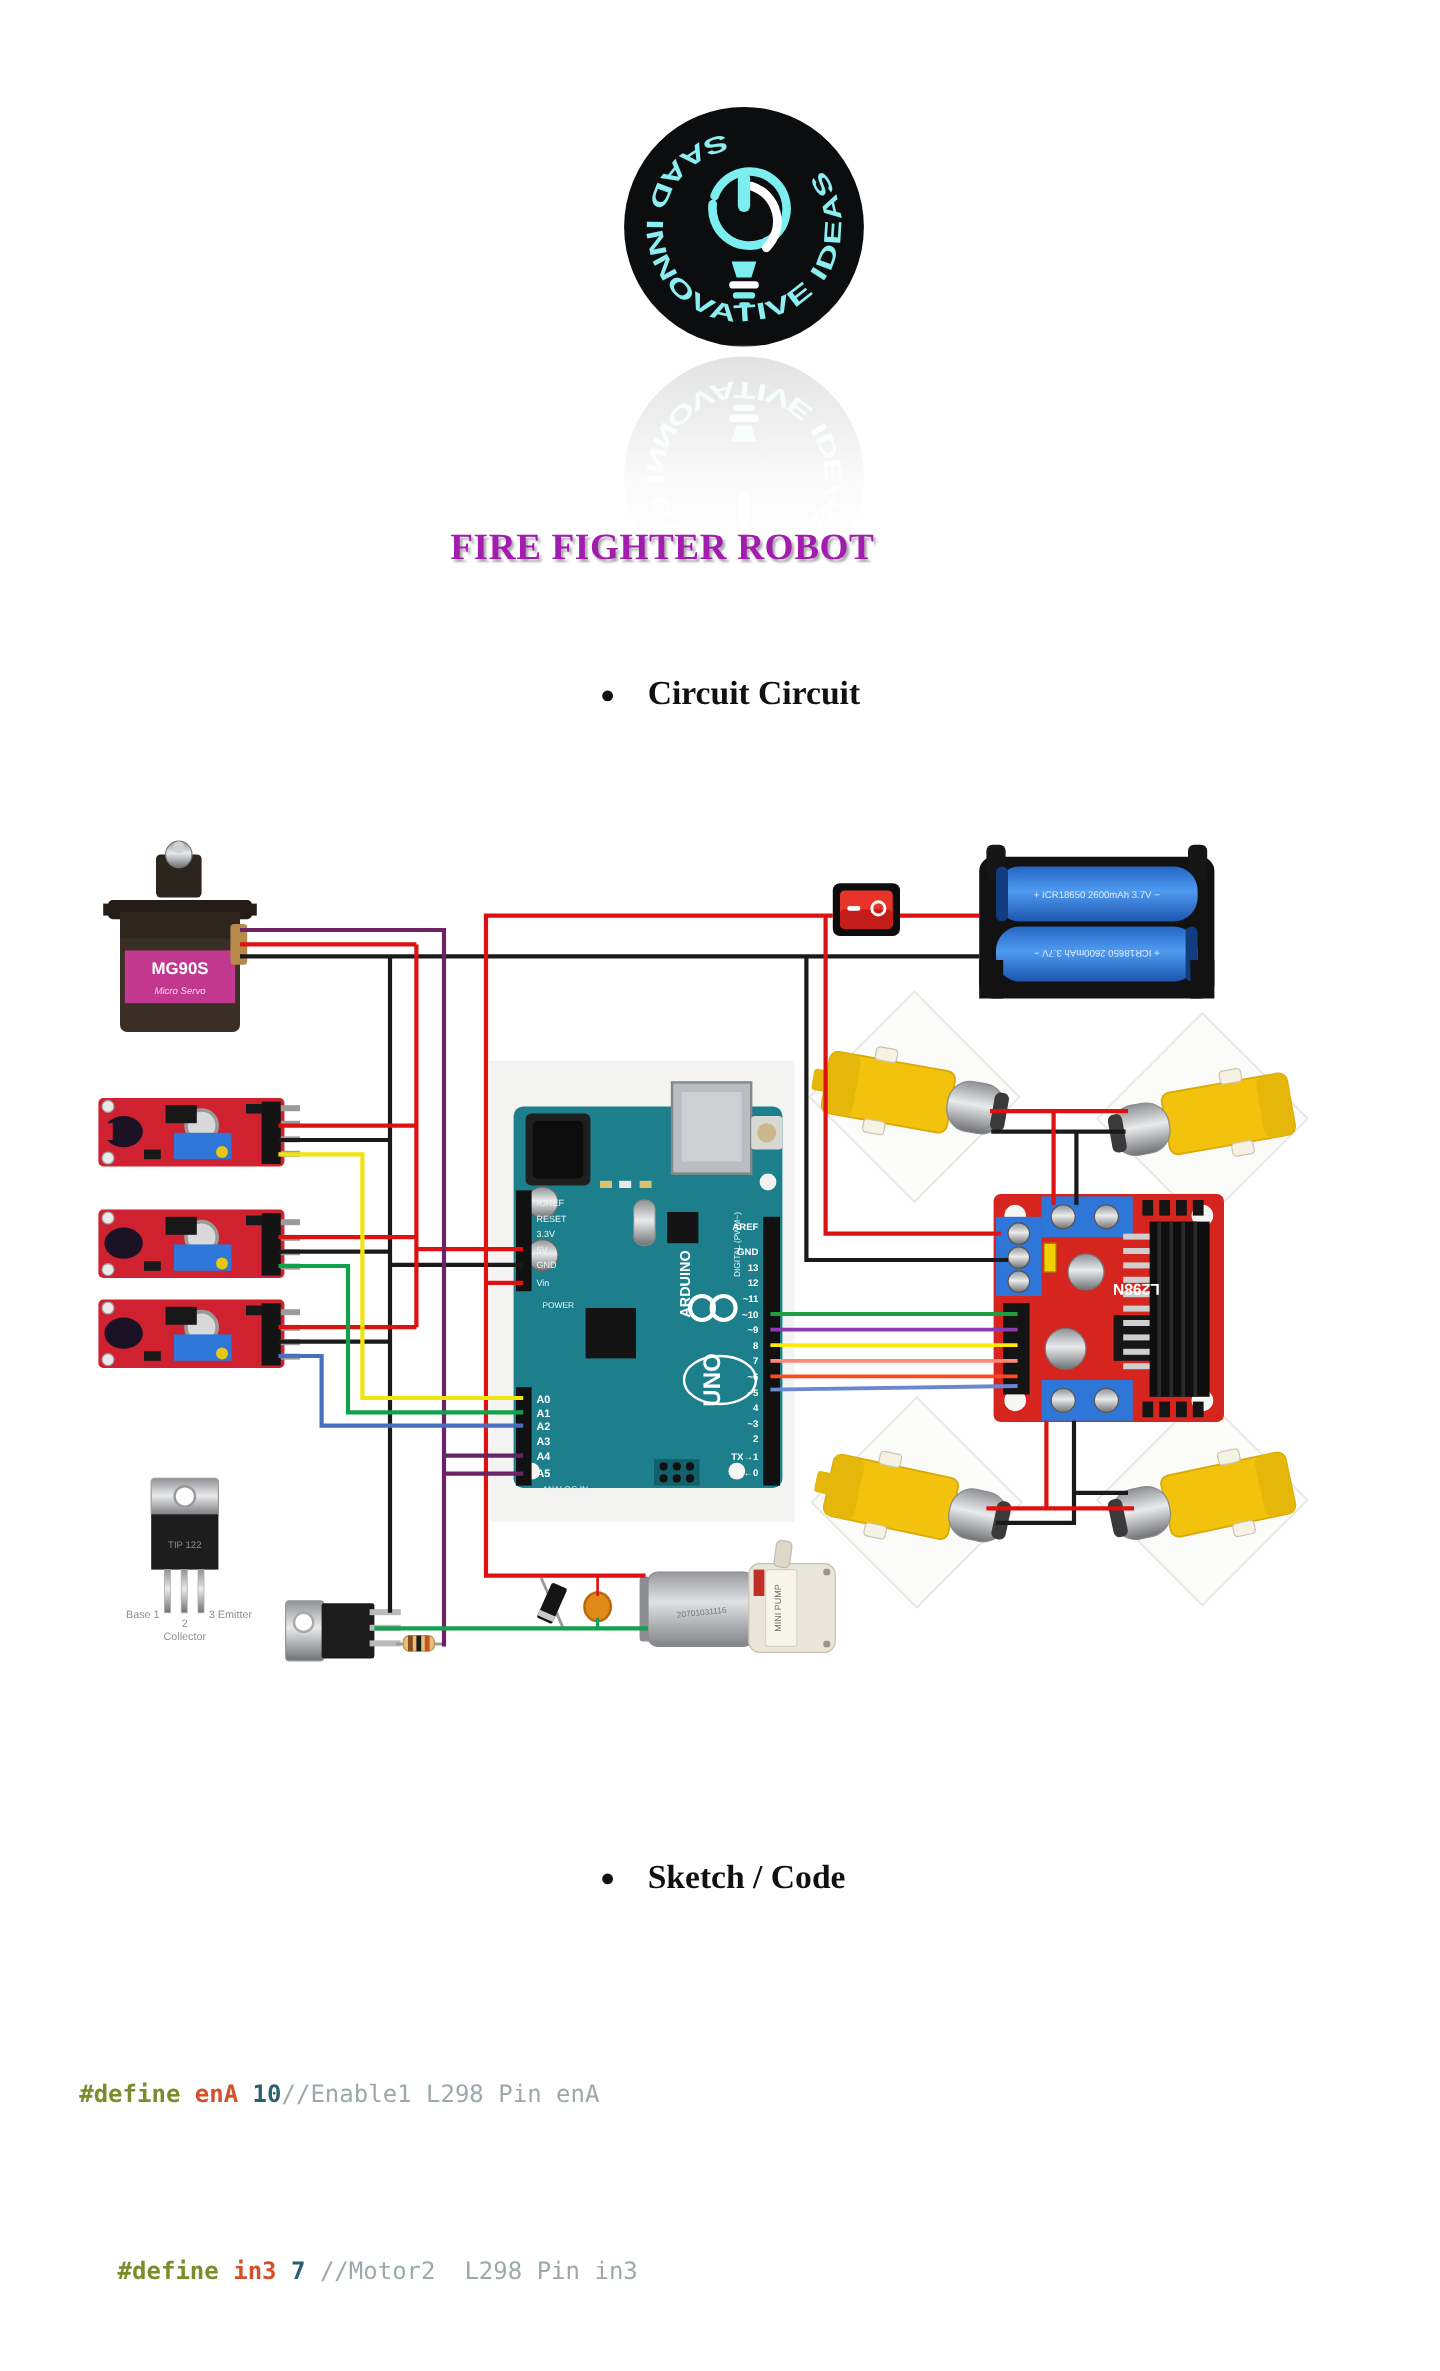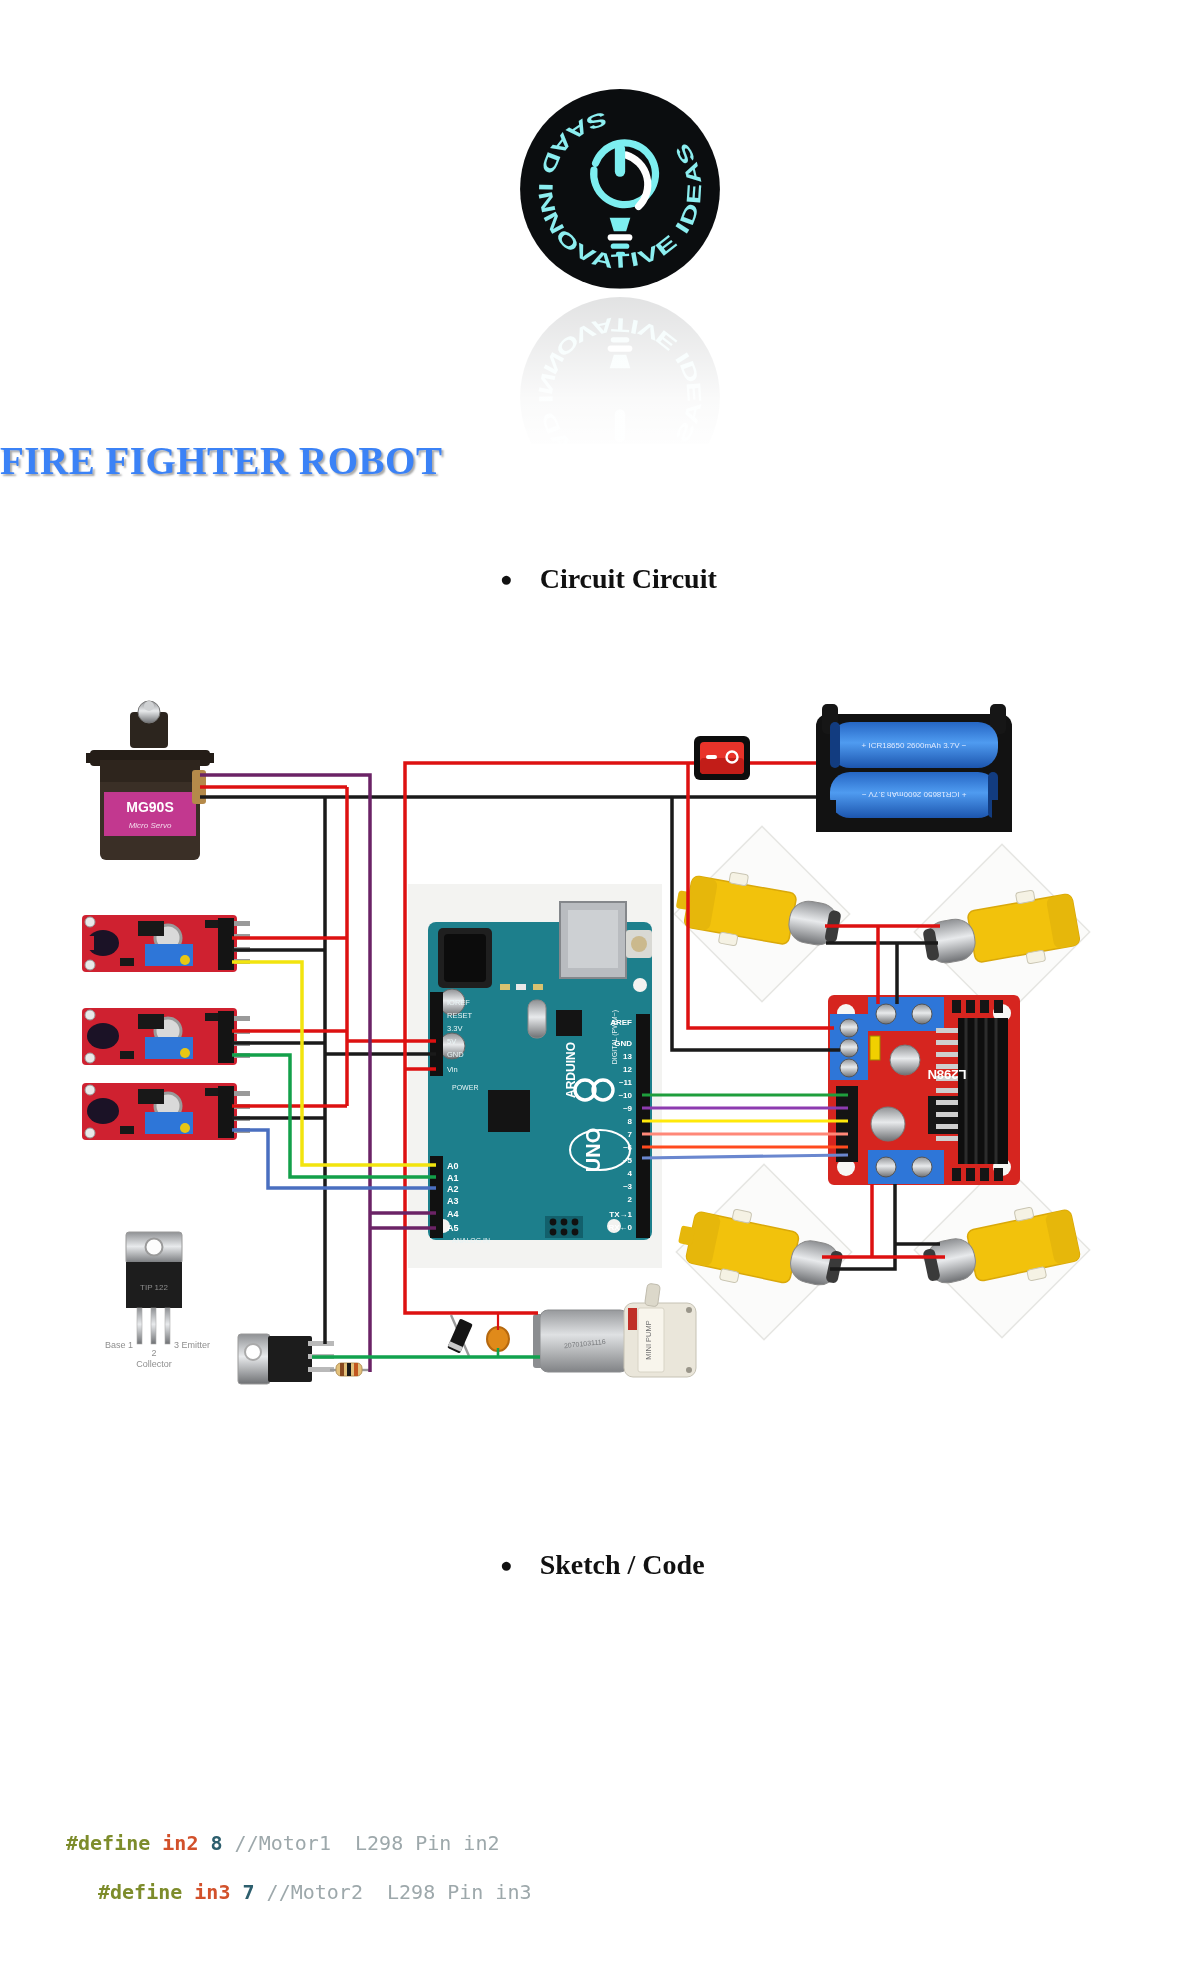--- a/index.html
+++ b/index.html
@@ -3,22 +3,22 @@
 <meta charset="utf-8">
 <style>
   html,body{margin:0;padding:0;background:#fff;}
   .page{position:relative;width:1200px;height:1976px;background:#ffffff;overflow:hidden;
         font-family:"Liberation Sans",sans-serif;}
   .logo-wrap{position:absolute;left:517px;top:86px;width:206px;height:206px;}
   .logo-reflect{position:absolute;left:517px;top:294px;width:206px;height:150px;overflow:hidden;opacity:.30;}
   .logo-reflect svg{transform:scaleY(-1);}
   .reflect-fade{position:absolute;left:497px;top:288px;width:246px;height:170px;
         background:linear-gradient(to bottom,rgba(255,255,255,.40) 0%,rgba(255,255,255,.90) 65%,#fff 100%);}
-  .doc-title{position:absolute;left:0;top:438px;width:1104px;
-        font-family:"Liberation Serif",serif;font-weight:bold;font-size:39px;color:#3b82f6;
+  .doc-title{position:absolute;left:0;top:438px;width:1104px;text-align:center;
+        font-family:"Liberation Serif",serif;font-weight:bold;font-size:31px;color:#a21caf;
         letter-spacing:.5px;text-shadow:2px 2px 2px rgba(140,140,140,.75);}
   .section-head{position:absolute;display:flex;align-items:center;
         font-family:"Liberation Serif",serif;font-weight:bold;font-size:28px;color:#111;}
   .section-head .bullet{font-size:21px;margin-right:27px;line-height:1;}
   .code-line{position:absolute;left:66px;white-space:pre;font-family:"DejaVu Sans Mono",monospace;
         font-size:20px;line-height:24px;}
   .tok-dir{color:#7d8c2b;font-weight:bold;}
   .tok-name{color:#d2512b;font-weight:bold;}
   .tok-val{color:#2d5f6e;font-weight:bold;}
   .tok-com{color:#9da8ab;}
@@ -460,16 +460,16 @@
       <polyline points="642,1134 848,1134" stroke="#ff8878" stroke-width="3.2"></polyline>
       <polyline points="642,1147 848,1147" stroke="#ff4a1e" stroke-width="3.2"></polyline>
       <polyline points="642,1158 848,1155" stroke="#6a87cf" stroke-width="3.2"></polyline>
 
       <polyline points="312,1357 540,1357" stroke="#11a24e" stroke-width="3.5"></polyline>
       <polyline points="498,1348 498,1357" stroke="#11a24e" stroke-width="2.5"></polyline>
       <polyline points="498,1313 498,1330" stroke="#dd1111" stroke-width="2.2"></polyline>
     </g>
   </svg>
 
-  <div class="code-line" style="top:1831px;"><span class="tok-dir">#define </span><span class="tok-name">in2 </span><span class="tok-val">8 </span><span class="tok-com">//Motor1  L298 Pin in2</span></div>
+  <div class="code-line" style="top:1733px;"><span class="tok-dir">#define </span><span class="tok-name">enA </span><span class="tok-val">10</span><span class="tok-com">//Enable1 L298 Pin enA</span></div>
   <div class="code-line" style="top:1880px;margin-left:32px;"><span class="tok-dir">#define </span><span class="tok-name">in3 </span><span class="tok-val">7 </span><span class="tok-com">//Motor2  L298 Pin in3</span></div>
 
 </div>
 
 </body></html>

